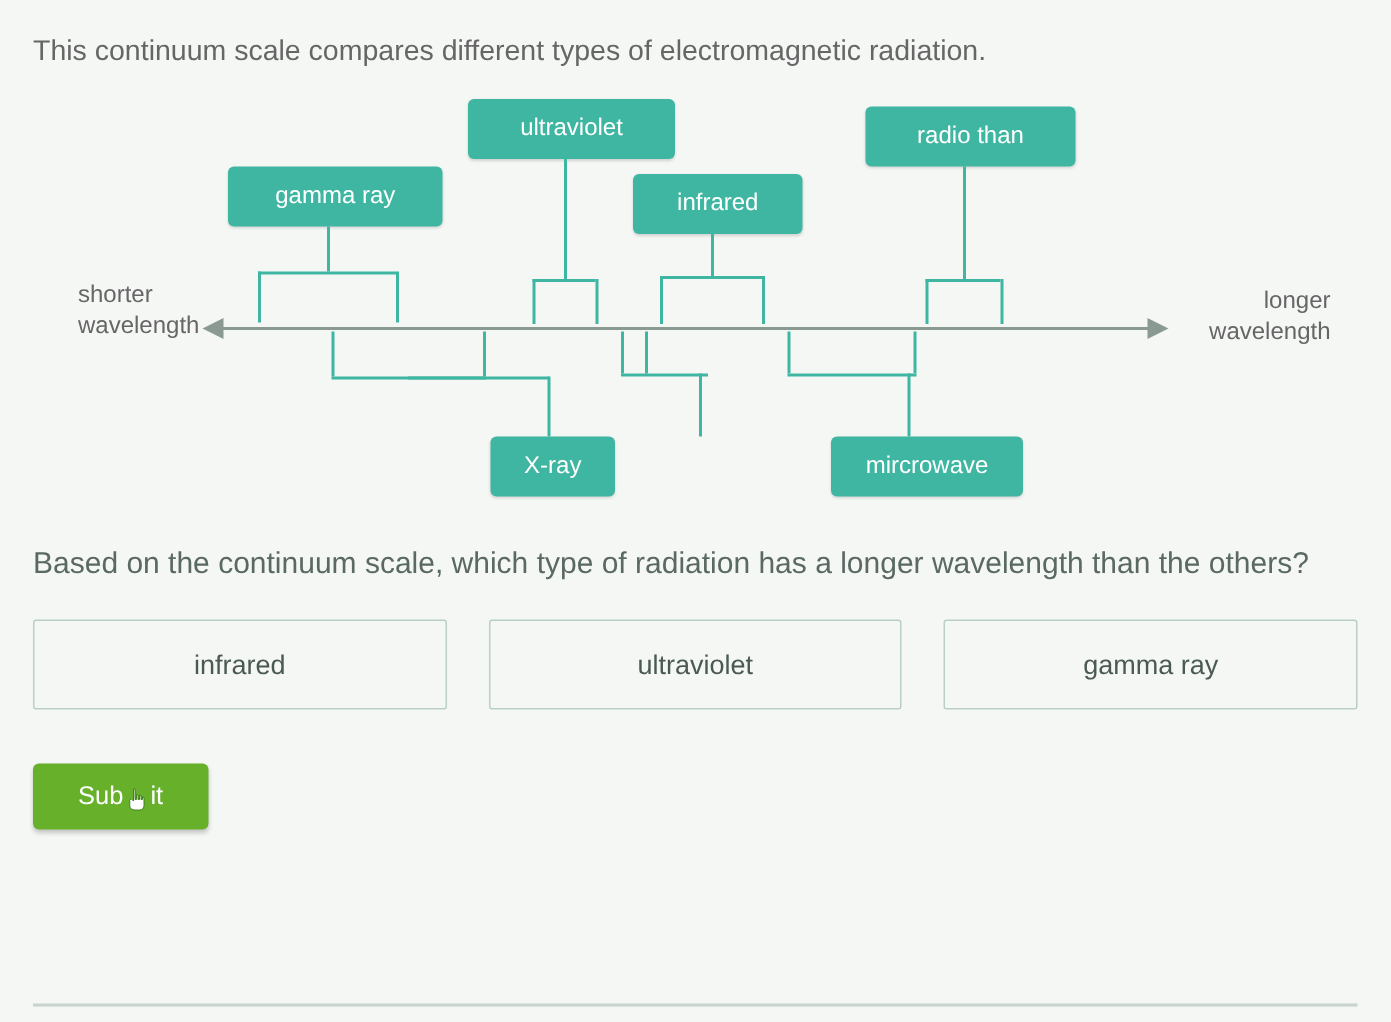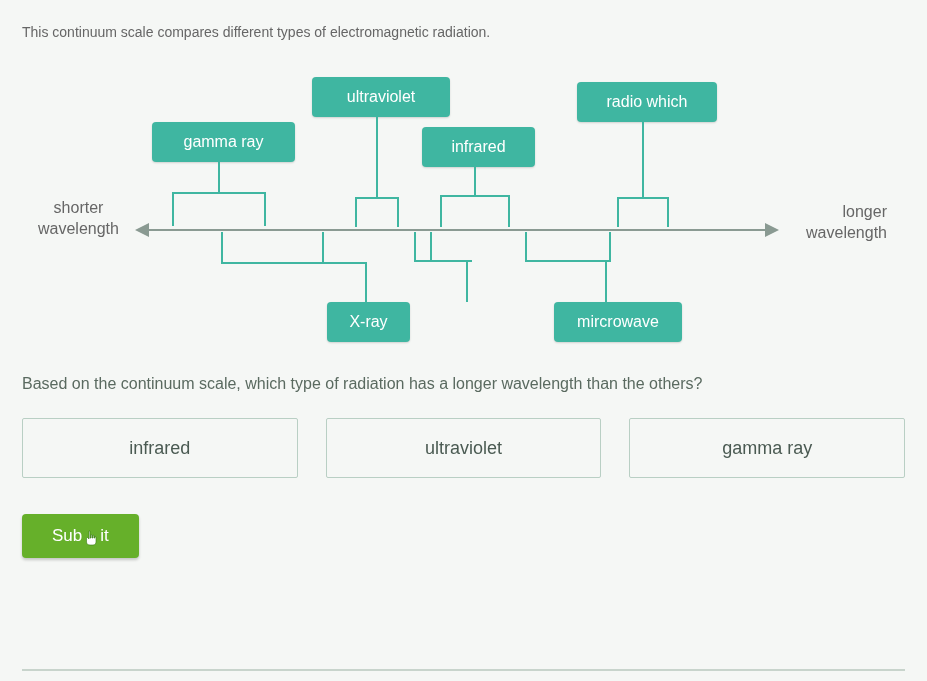--- a/index.html
+++ b/index.html
@@ -6,38 +6,38 @@
   body{
     width:927px;height:681px;
     font-family:Verdana,Geneva,sans-serif;
     background:#f5f7f5;
     color:#555;
     box-sizing:border-box;
     padding:24px 22px 0 22px;
     position:relative;
     overflow:hidden;
   }
-  .intro{font-size:14px;color:#666;margin-bottom:32px}
+  .intro{font-size:19px;color:#666;margin-bottom:15px}
   .diagram{position:relative;width:880px;height:290px}
   .node{
     position:absolute;
     background:#3fb6a1;
     color:#fff;
     font-size:16px;
     display:flex;align-items:center;justify-content:center;
     border-radius:4px;
     padding:0 14px;
     height:40px;
     box-shadow:0 1px 2px rgba(0,0,0,.15);
     white-space:nowrap;
   }
   .axis-label{
     position:absolute;font-size:16px;color:#666;line-height:1.3;
   }
-  .axis-label.left{left:16px;top:126px;text-align:center}
+  .axis-label.left{left:30px;top:126px;text-align:left}
   .axis-label.right{right:15px;top:130px;text-align:right}
   
   .axis-line{
     position:absolute;top:157px;left:125px;width:620px;height:2px;
     background:#8a9a92;
   }
   .arrow{
     position:absolute;width:0;height:0;border-style:solid;
   }
   .arrow.left{
@@ -46,21 +46,21 @@
   }
   .arrow.right{
     top:151px;left:743px;
     border-width:7px 0 7px 14px;border-color:transparent transparent transparent #8a9a92;
   }
   
   .br{position:absolute;background:none}
   .br .h{position:absolute;height:2px;background:#3fb6a1}
   .br .v{position:absolute;width:2px;background:#3fb6a1}
 
-  .question{font-size:16px;color:#5a6a60;margin:10px 0 22px 0;line-height:1.5}
+  .question{font-size:20px;color:#5a6a60;margin:10px 0 22px 0;line-height:1.5}
   .options{display:flex;gap:28px;margin-bottom:36px}
   .option{
     flex:1;
     border:1px solid #b9cfc4;
     background:#fff0;
     color:#4a5a52;
     font-size:18px;
     height:58px;
     display:flex;align-items:center;justify-content:center;
     border-radius:2px;
@@ -90,21 +90,21 @@
 
 
 
 <div class="intro">This continuum scale compares different types of electromagnetic radiation.</div>
 
 <div class="diagram">
 
   <div class="node" style="left:130px;top:50px;width:115px">gamma ray</div>
   <div class="node" style="left:290px;top:5px;width:110px">ultraviolet</div>
   <div class="node" style="left:400px;top:55px;width:85px">infrared</div>
-  <div class="node" style="left:555px;top:10px;width:112px">radio which</div>
+  <div class="node" style="left:555px;top:10px;width:112px">radio than</div>
 
   <div class="node" style="left:305px;top:230px;width:55px">X-ray</div>
   <div class="node" style="left:532px;top:230px;width:100px">mircrowave</div>
 
   <div class="axis-label left">
     <span>shorter</span><br><span>wavelength</span>
   </div>
   <div class="axis-label right">
     <span>longer</span><br><span>wavelength</span>
   </div>

